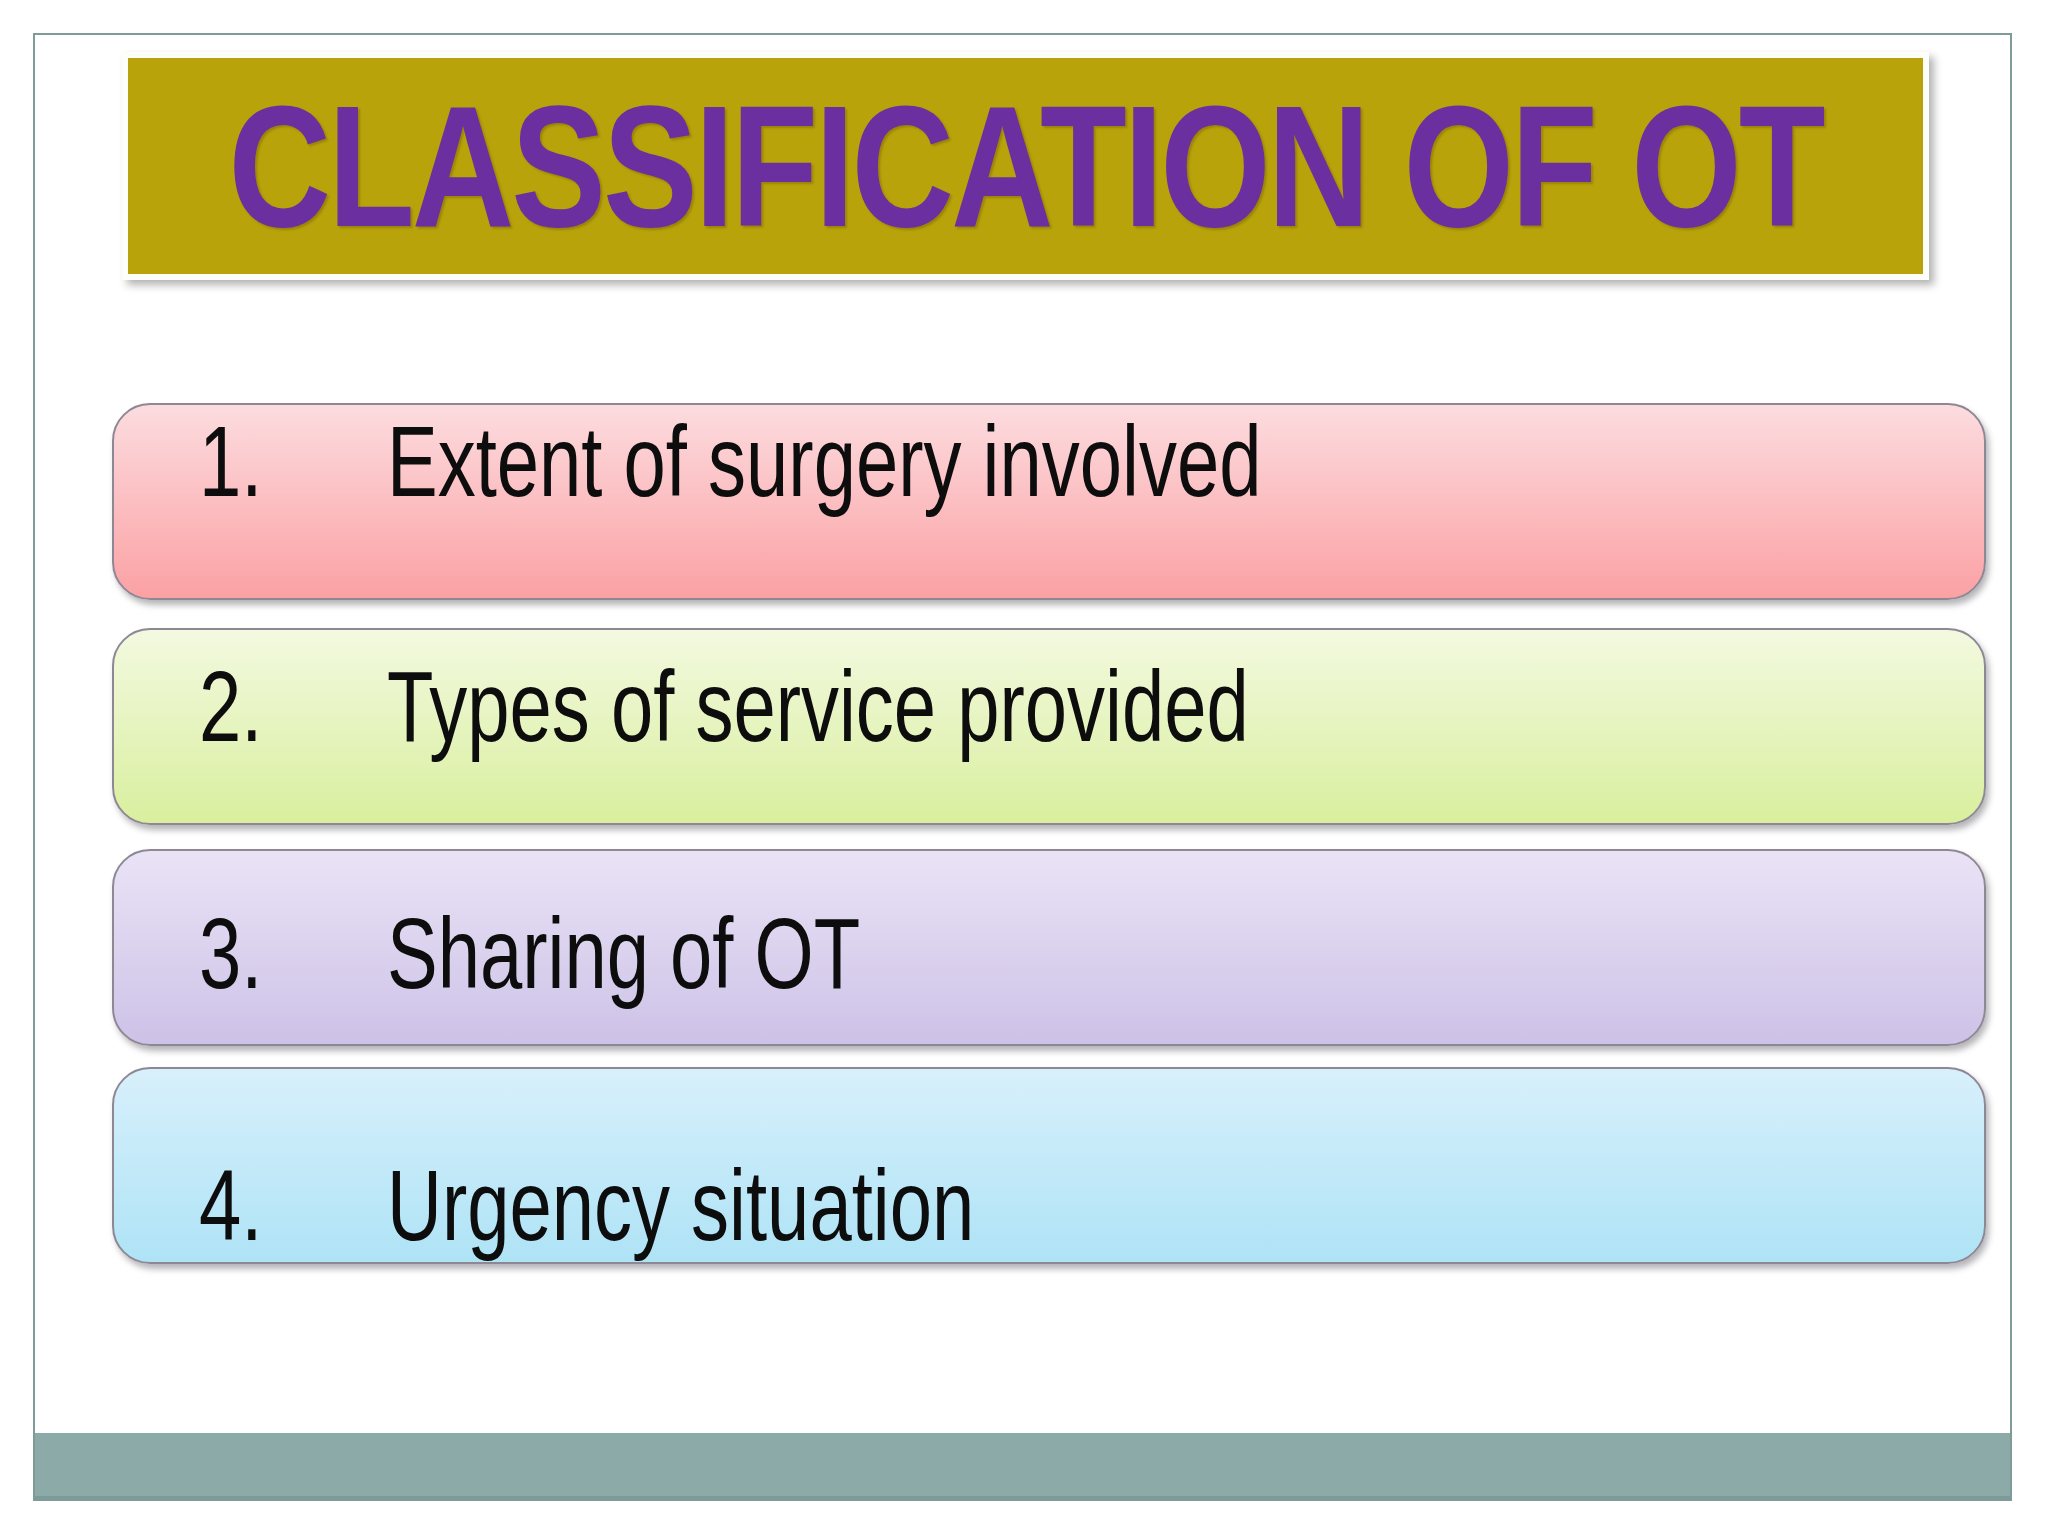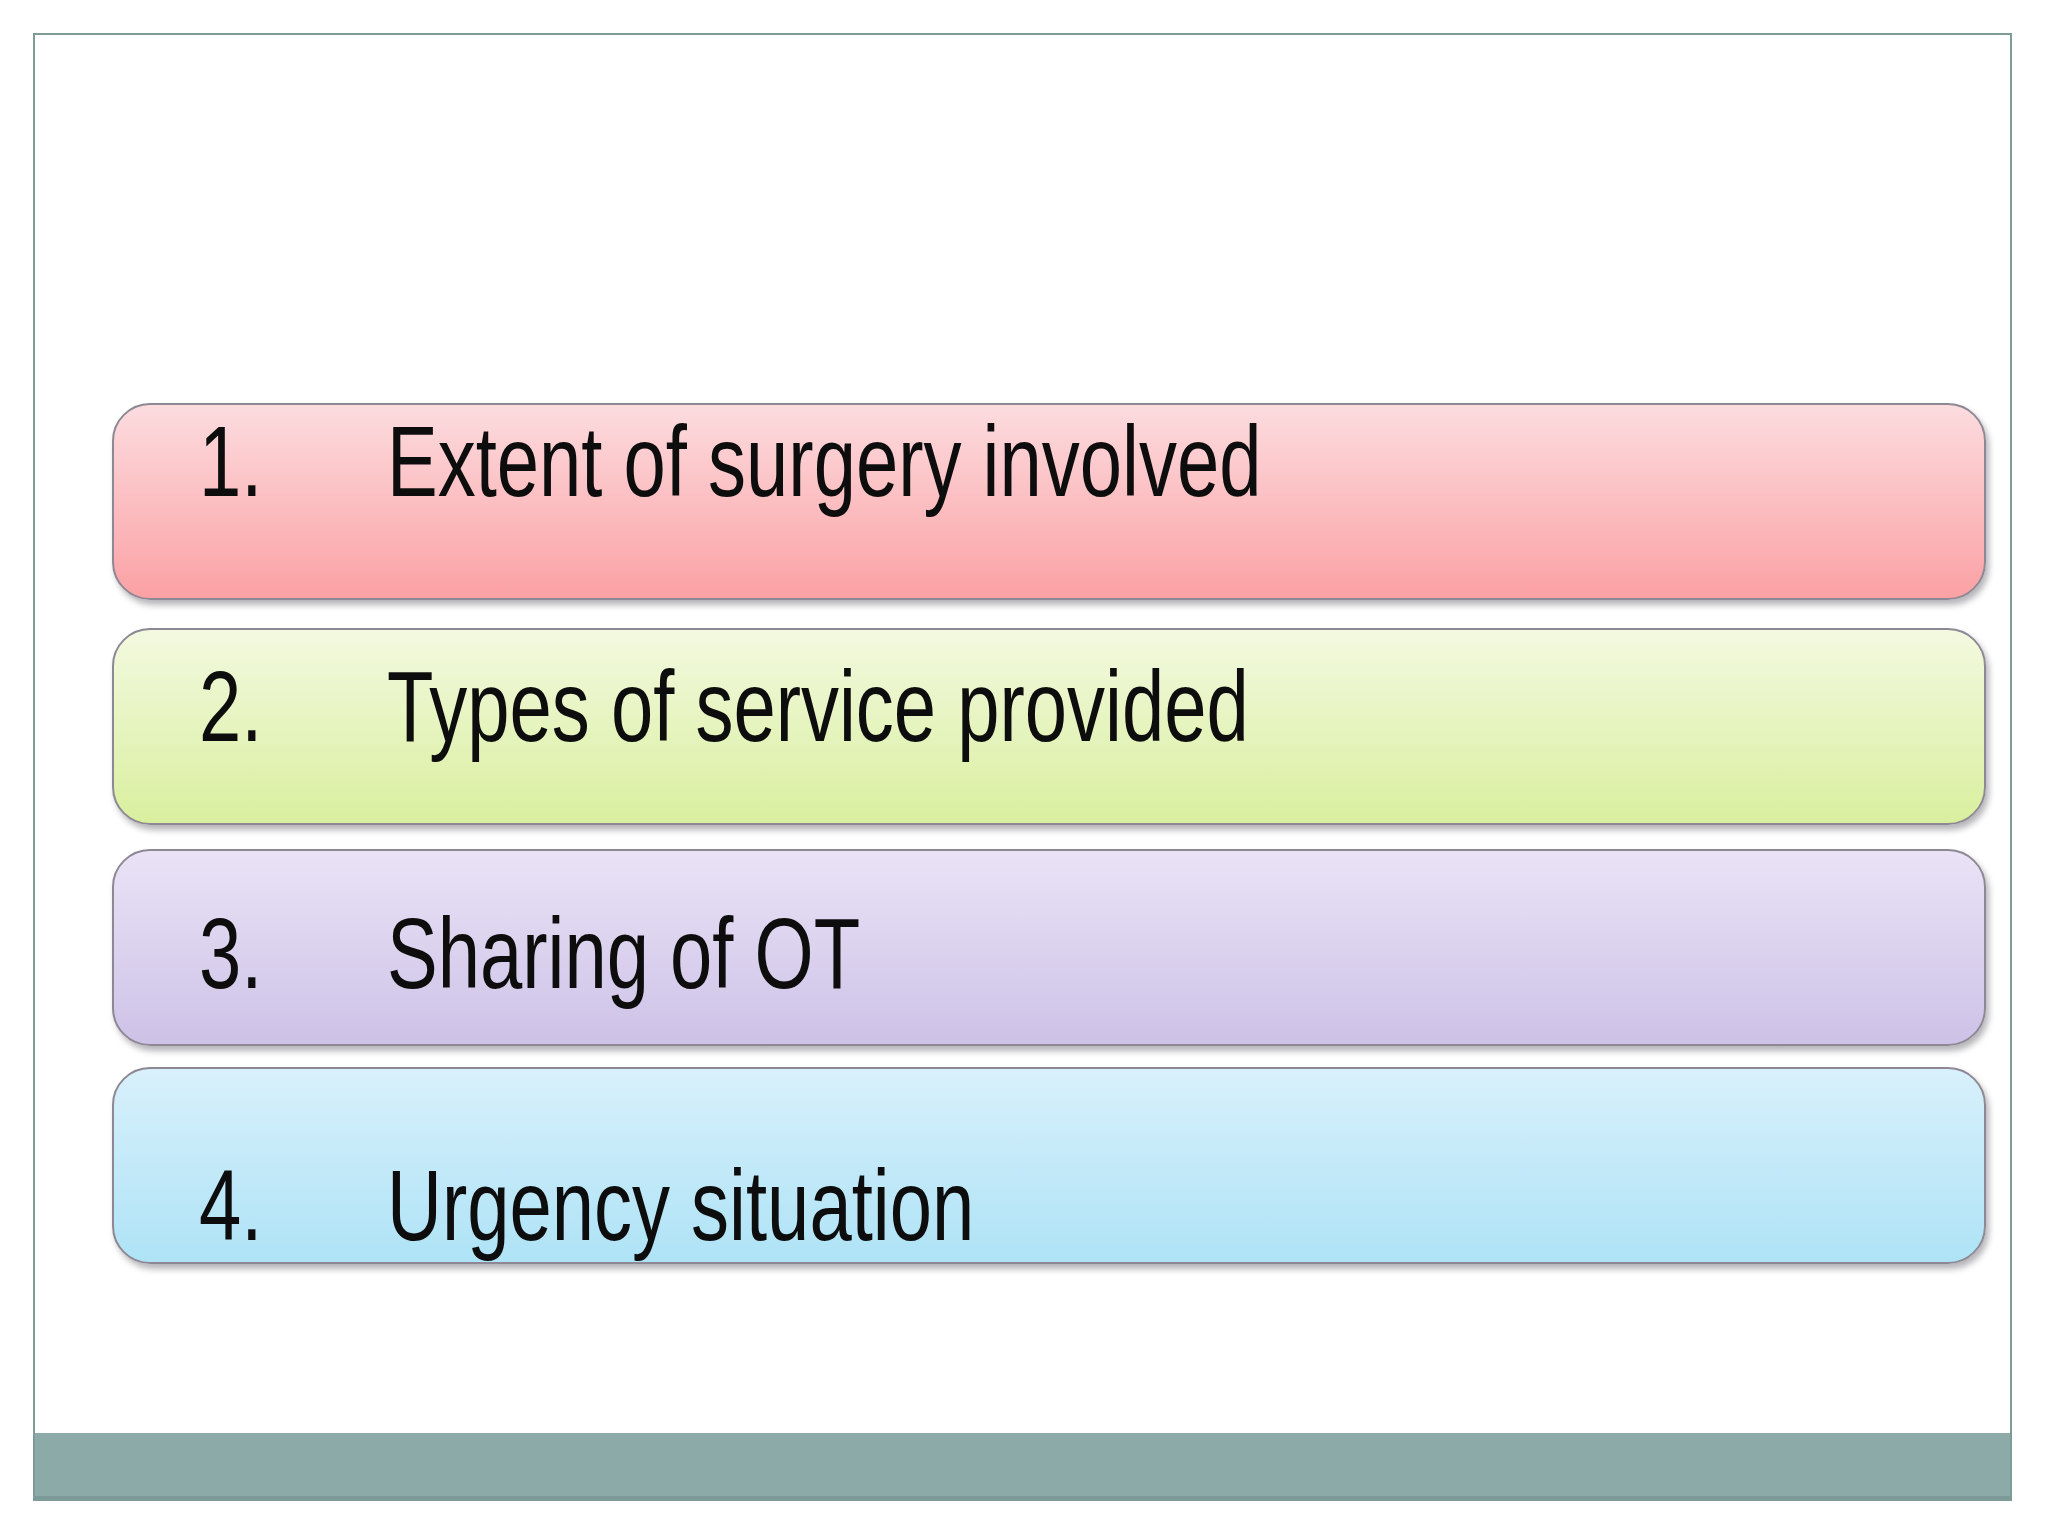--- a/index.html
+++ b/index.html
@@ -72,20 +72,23 @@
     border-bottom:3px solid #7c9a97;
     box-sizing:border-box;
   }
 </style>
 </head>
 <body>
 
 <div class="stage">
   <div class="slide-frame">
 
+    <div class="title-bar">
+      <div class="title-text">CLASSIFICATION OF OT</div>
+    </div>
 
     <div class="item item-1">
       <div class="item-line">
         <span class="item-number">1.</span>
         <span class="item-label">Extent of surgery involved</span>
       </div>
     </div>
 
     <div class="item item-2">
       <div class="item-line">

